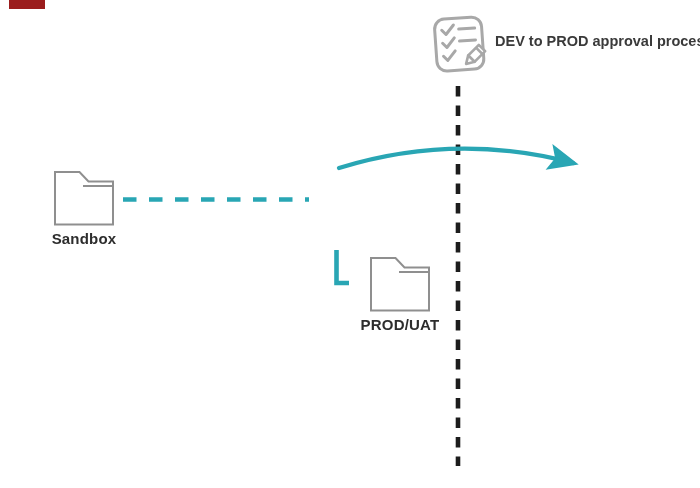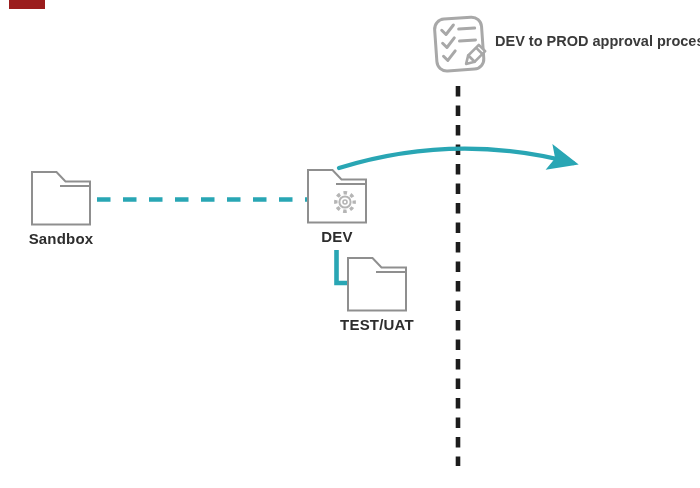--- a/index.html
+++ b/index.html
@@ -2,21 +2,21 @@
 <html><head>
 <meta charset="utf-8">
 <style>
   html,body{margin:0;padding:0;background:#fff;}
   .stage{
     position:relative;width:700px;height:488px;background:#ffffff;overflow:hidden;
     font-family:"Liberation Sans", sans-serif;
   }
   .rec-marker{position:absolute;left:9px;top:0;width:36px;height:9px;background:#9b1d1d;}
   .overlay{position:absolute;left:0;top:0;}
-  .node{position:absolute;display:flex;flex-direction:column;align-items:center;width:120px;}
+  .node{position:absolute;display:flex;flex-direction:column;align-items:center;width:120px;padding-left:23px;}
   .node .label{
     margin-top:4px;font-size:15px;font-weight:700;color:#2d2d2d;letter-spacing:.2px;
     white-space:nowrap;
   }
   .annotation{position:absolute;left:428px;top:10px;display:flex;align-items:flex-start;}
   .annotation .title{
     position:absolute;left:67px;top:23px;font-size:14.5px;font-weight:600;color:#3a3a3a;
     white-space:nowrap;
   }
   .node-sandbox{left:1px;top:171px;}
@@ -68,35 +68,23 @@
   </div>
 
   <div class="node node-sandbox">
     <svg width="60" height="55" viewBox="0 0 60 55">
       <path d="M1,53.5 L1,1 L25.5,1 L34.5,10.5 L59,10.5 L59,53.5 Z" fill="#ffffff" stroke="#8F8F8F" stroke-width="2" stroke-linejoin="miter"></path>
       <line x1="29" y1="15" x2="59" y2="15" stroke="#8F8F8F" stroke-width="2"></line>
     </svg>
     <span class="label">Sandbox</span>
   </div>
 
-  <div class="node node-dev">
-    <svg width="60" height="55" viewBox="0 0 60 55">
-      <path d="M1,53.5 L1,1 L25.5,1 L34.5,10.5 L59,10.5 L59,53.5 Z" fill="#ffffff" stroke="#8F8F8F" stroke-width="2" stroke-linejoin="miter"></path>
-      <line x1="29" y1="15" x2="59" y2="15" stroke="#8F8F8F" stroke-width="2"></line>
-      <g transform="translate(38,33)" fill="none" stroke="#B5B5B5">
-        <circle cx="0" cy="0" r="9.2" stroke-width="3.4" stroke-dasharray="3.6 3.62" stroke-dashoffset="1.8"></circle>
-        <circle cx="0" cy="0" r="5.6" stroke-width="2"></circle>
-        <circle cx="0" cy="0" r="2" stroke-width="1.6"></circle>
-      </g>
-    </svg>
-    <span class="label">DEV</span>
-  </div>
 
   <div class="node node-testuat">
     <svg width="60" height="55" viewBox="0 0 60 55">
       <path d="M1,53.5 L1,1 L25.5,1 L34.5,10.5 L59,10.5 L59,53.5 Z" fill="#ffffff" stroke="#8F8F8F" stroke-width="2" stroke-linejoin="miter"></path>
       <line x1="29" y1="15" x2="59" y2="15" stroke="#8F8F8F" stroke-width="2"></line>
     </svg>
-    <span class="label">TEST/UAT</span>
+    <span class="label">PROD/UAT</span>
   </div>
 
 
 </div>
 
 </body></html>

